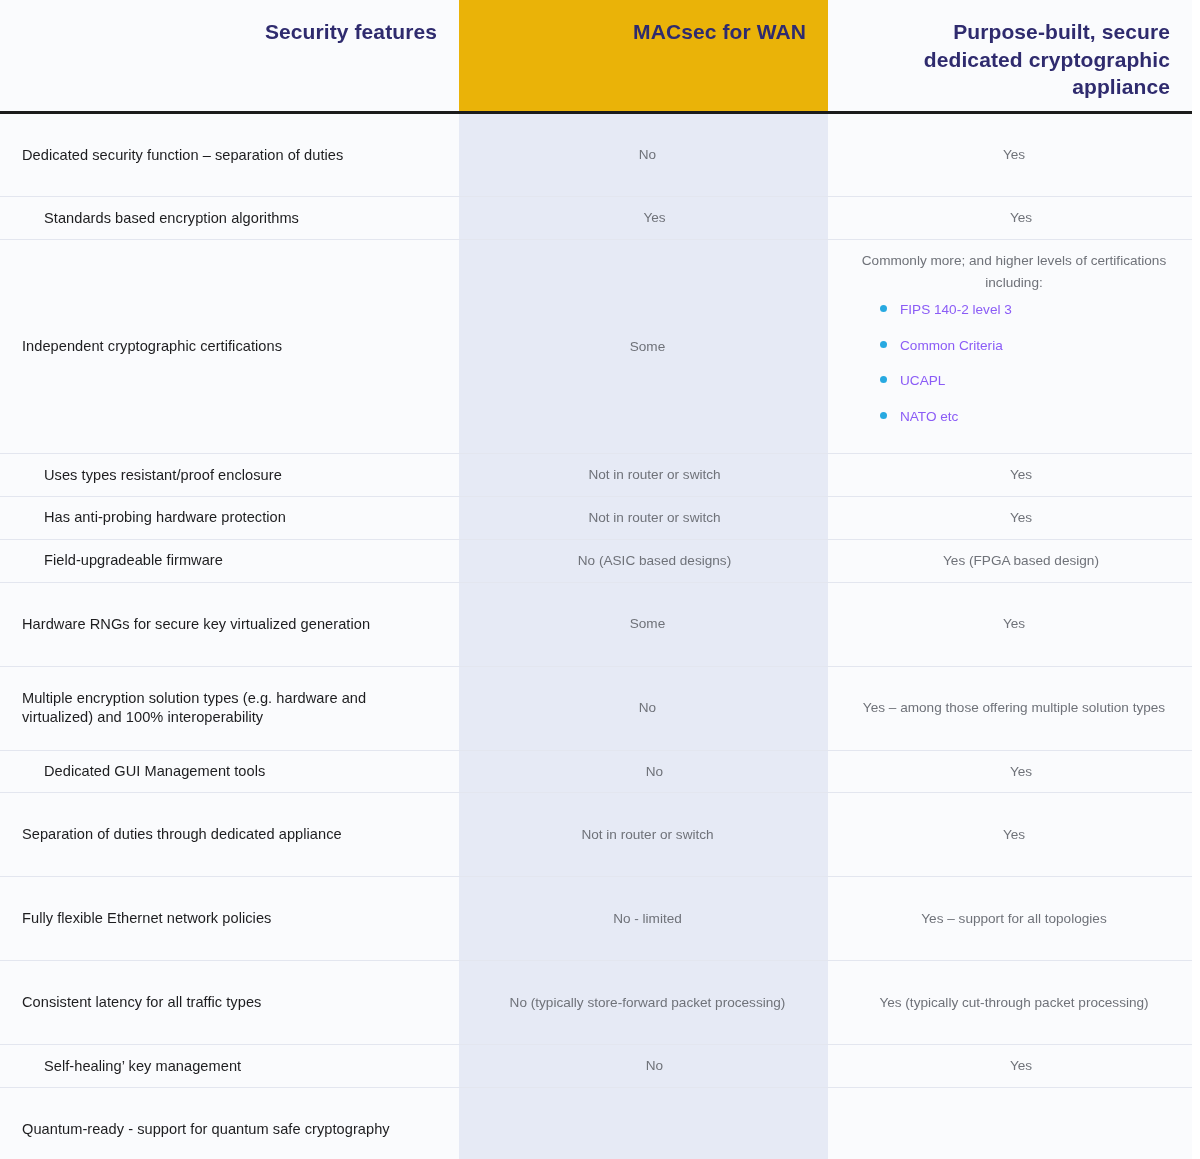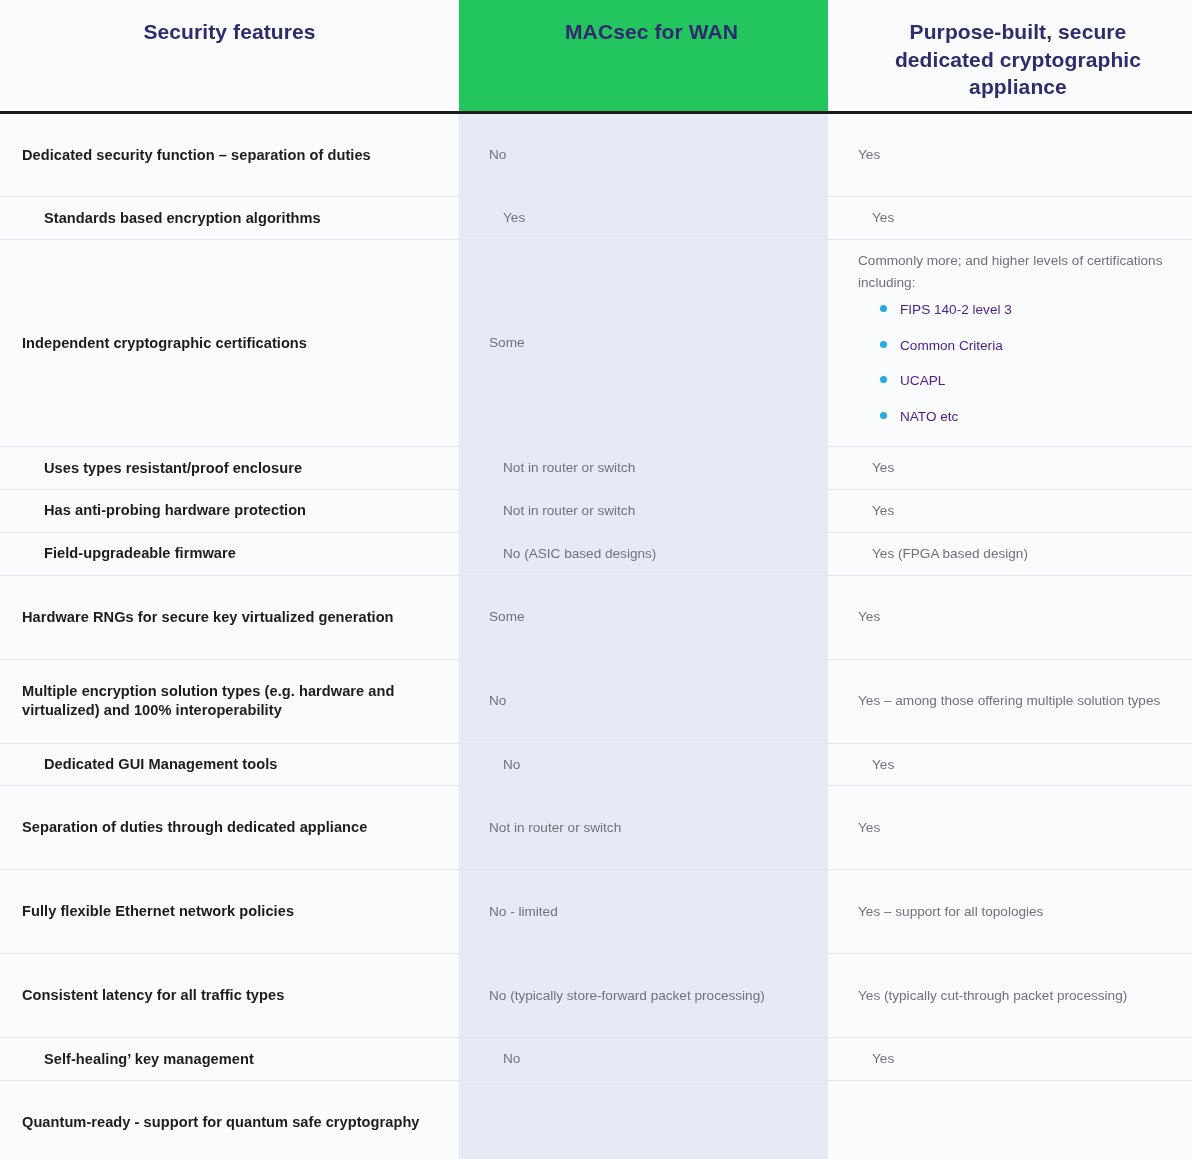--- a/index.html
+++ b/index.html
@@ -28,82 +28,82 @@
     background: #fafbfd;
   }
 
   col.c-feature { width: 459px; }
   col.c-macsec  { width: 369px; }
   col.c-appl    { width: 364px; }
 
   
   thead th {
     vertical-align: top;
-    text-align: center;
+    text-align: right;
     padding: 18px 22px 10px 38px;
     height: 112px;
     box-sizing: border-box;
     border-bottom: 3px solid #1b1b1b;
     font-weight: bold;
     font-size: 21px;
     line-height: 1.32;
     color: #2f2b6e;
     letter-spacing: 0.1px;
   }
   thead th.h-feature { background: #fafbfd; padding-left: 22px; }
-  thead th.h-macsec  { background: #22c55e; }
+  thead th.h-macsec  { background: #eab308; }
   thead th.h-appl    { background: #fafbfd; }
 
   
   tbody td {
     vertical-align: middle;
     border-bottom: 1px solid #e3e6ef;
     box-sizing: border-box;
   }
 
   td.feature {
     background: #fafbfd;
     padding: 10px 24px 10px 22px;
-    font-weight: bold;
+    font-weight: normal;
     font-size: 14.6px;
     line-height: 1.30;
     color: #1d1d1f;
     letter-spacing: 0.05px;
   }
   td.macsec {
     background: #e6eaf5;
     padding: 10px 22px 10px 30px;
     font-size: 13.6px;
     line-height: 1.60;
     color: #6f7279;
   }
   td.appliance {
     background: #fafbfd;
     padding: 10px 22px 10px 30px;
     font-size: 13.6px;
     line-height: 1.60;
     color: #6f7279;
   }
 
-  .cell-lead { display: block; }
+  .cell-lead { display: block; text-align: center; }
 
   ul.bullets {
     margin: 6px 0 0 0;
     padding: 0 0 0 22px;
     list-style: none;
   }
   ul.bullets li {
     position: relative;
     margin: 0 0 14px 0;
     padding-left: 20px;
     font-size: 13.6px;
     line-height: 1.58;
-    color: #4c1d95;
-  }
-  ul.bullets li:last-child { margin-bottom: 9px; }
+    color: #8b5cf6;
+  }
+  ul.bullets li:last-child { margin-bottom: 16px; }
   ul.bullets li .dot {
     position: absolute;
     left: 0;
     top: 6px;
     width: 7px;
     height: 7px;
     border-radius: 50%;
     background: #27a9e1;
     display: block;
   }

